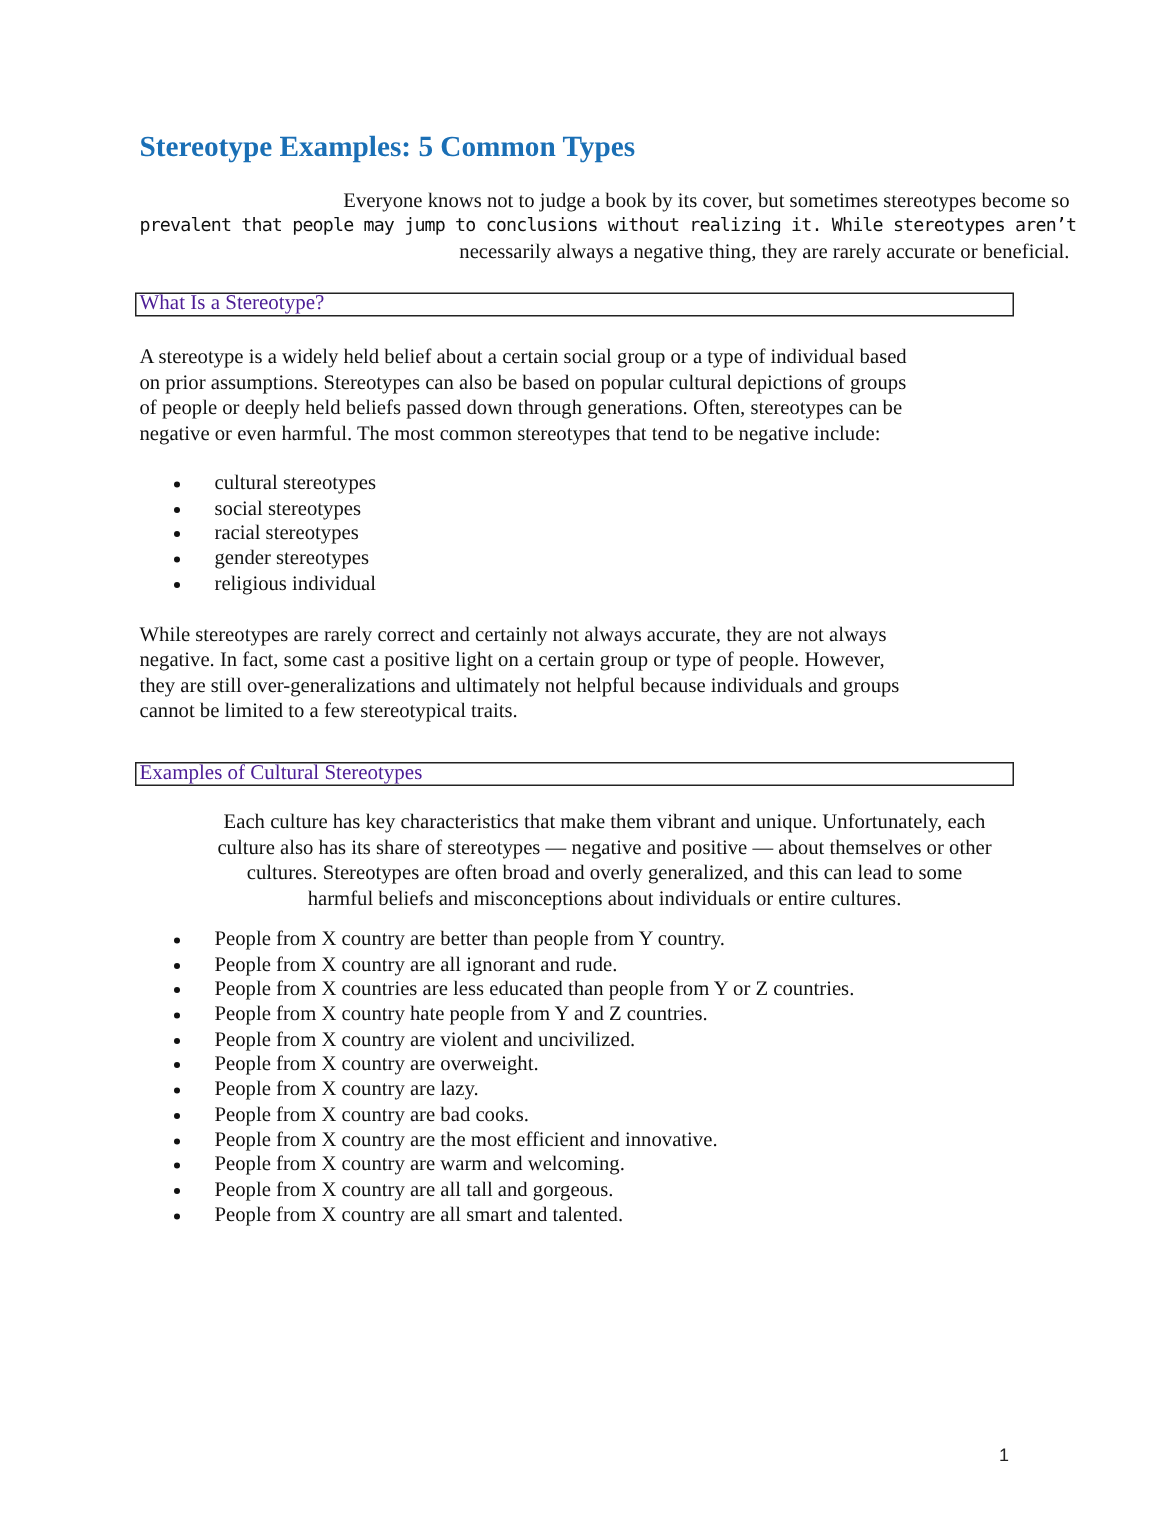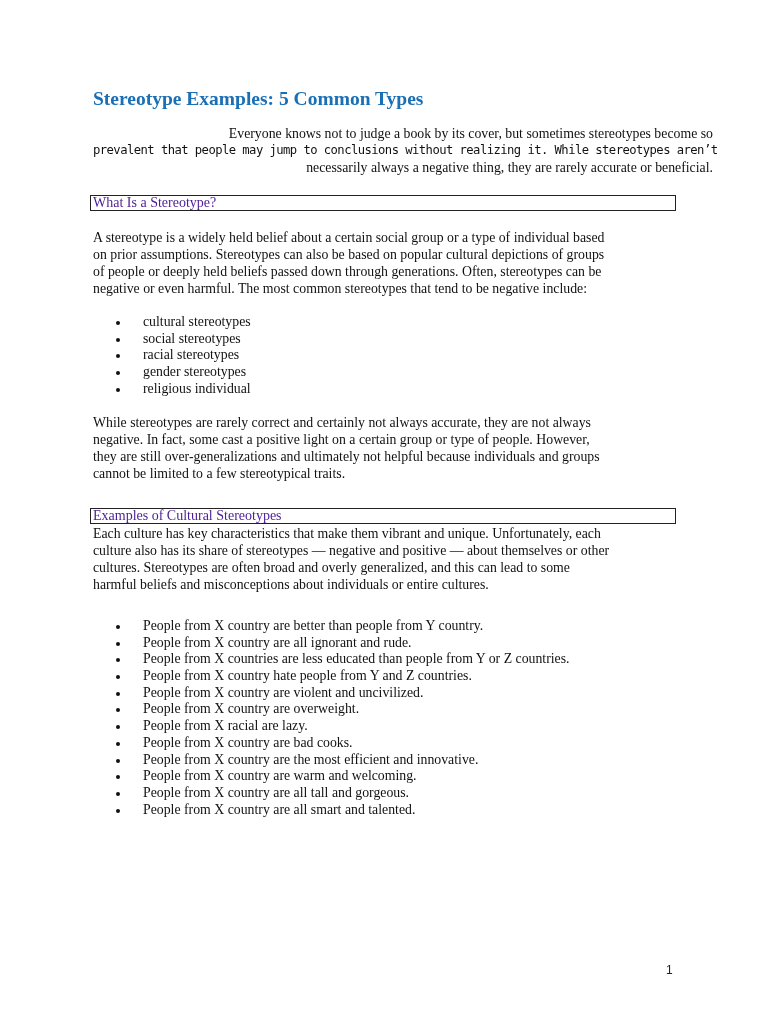--- a/index.html
+++ b/index.html
@@ -76,21 +76,21 @@
     <span class="line">While stereotypes are rarely correct and certainly not always accurate, they are not always</span>
     <span class="line">negative. In fact, some cast a positive light on a certain group or type of people. However,</span>
     <span class="line">they are still over-generalizations and ultimately not helpful because individuals and groups</span>
     <span class="line">cannot be limited to a few stereotypical traits.</span>
   </p>
 
   <div class="section-box" style="top:508px;">
     <span>Examples of Cultural Stereotypes</span>
   </div>
 
-  <p class="para" style="top:525px;">
+  <p class="para" style="top:539px;text-align:center;">
     <span class="line">Each culture has key characteristics that make them vibrant and unique. Unfortunately, each</span>
     <span class="line">culture also has its share of stereotypes — negative and positive — about themselves or other</span>
     <span class="line">cultures. Stereotypes are often broad and overly generalized, and this can lead to some</span>
     <span class="line">harmful beliefs and misconceptions about individuals or entire cultures.</span>
   </p>
 
   <ul class="bullets" style="top:618px;">
     <li>
         <span class="dot"></span>
         <span class="txt">People from X country are better than people from Y country.</span>
@@ -110,21 +110,21 @@
     <li>
         <span class="dot"></span>
         <span class="txt">People from X country are violent and uncivilized.</span>
       </li>
     <li>
         <span class="dot"></span>
         <span class="txt">People from X country are overweight.</span>
       </li>
     <li>
         <span class="dot"></span>
-        <span class="txt">People from X racial are lazy.</span>
+        <span class="txt">People from X country are lazy.</span>
       </li>
     <li>
         <span class="dot"></span>
         <span class="txt">People from X country are bad cooks.</span>
       </li>
     <li>
         <span class="dot"></span>
         <span class="txt">People from X country are the most efficient and innovative.</span>
       </li>
     <li>

